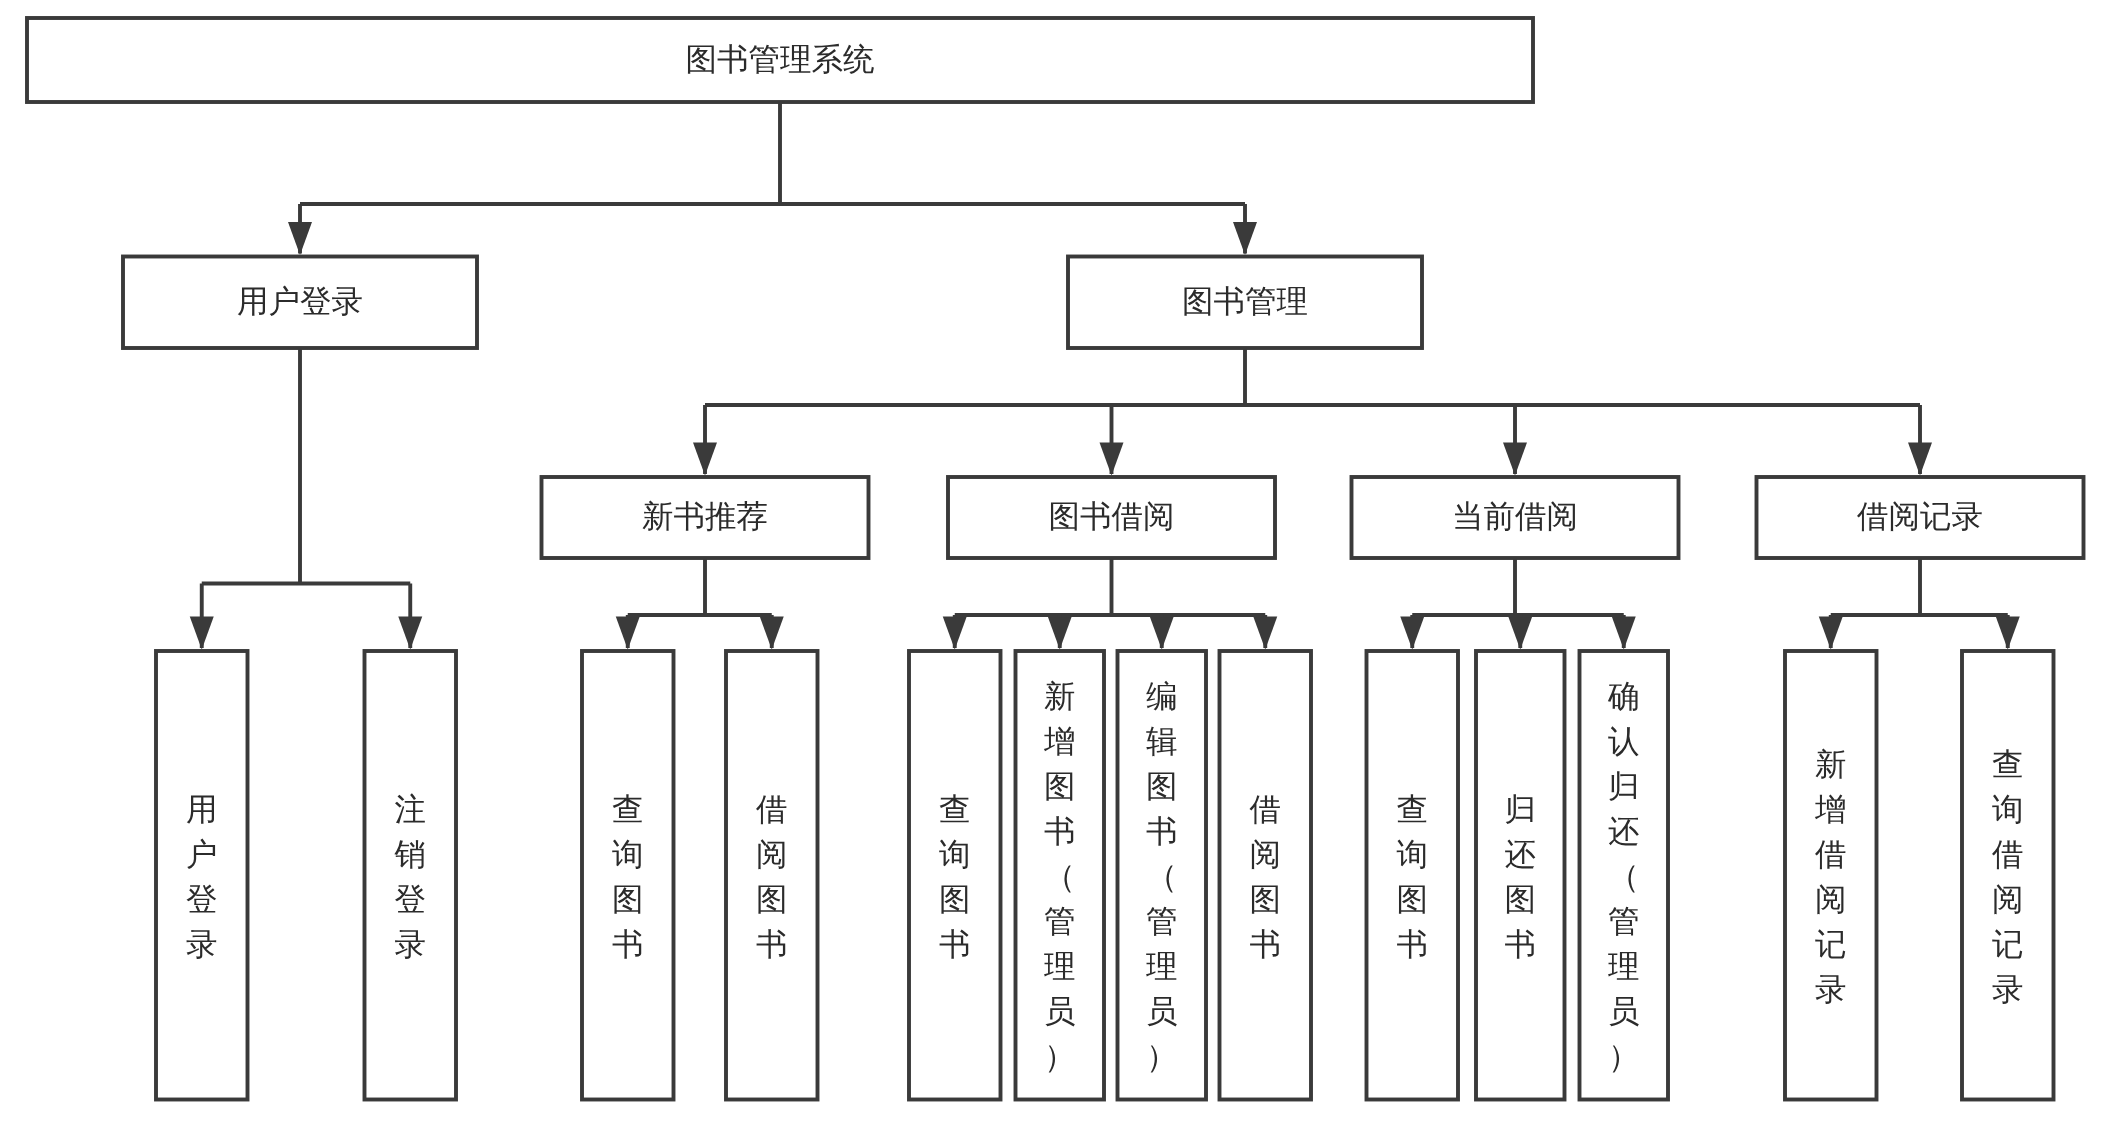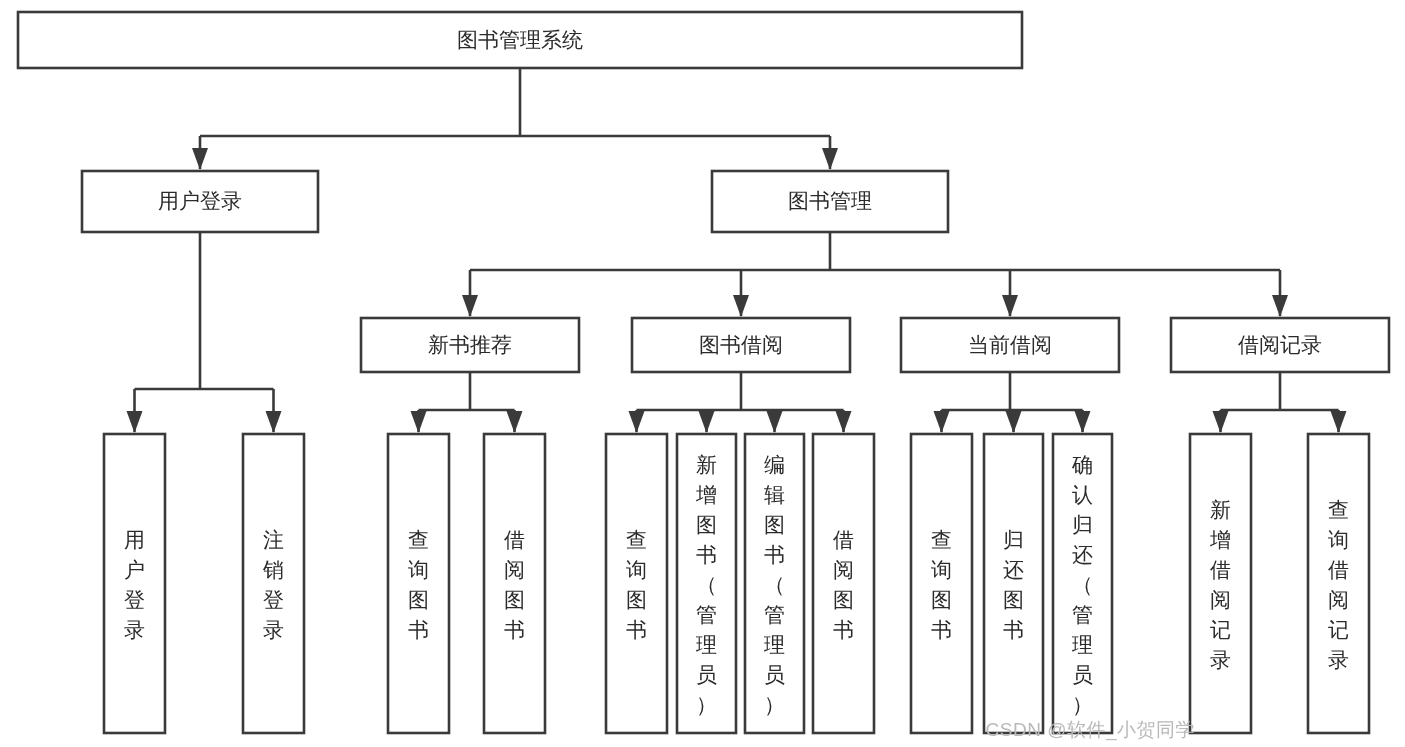--- a/index.html
+++ b/index.html
@@ -202,14 +202,13 @@
         <g>
           <rect x="1190" y="434" width="61" height="299" class="node-box"></rect>
           <text x="1220.5" class="node-label-v"><tspan x="1220.5" y="516.5">新</tspan><tspan x="1220.5" y="546.5">增</tspan><tspan x="1220.5" y="576.5">借</tspan><tspan x="1220.5" y="606.5">阅</tspan><tspan x="1220.5" y="636.5">记</tspan><tspan x="1220.5" y="666.5">录</tspan></text>
         </g>
         <g>
           <rect x="1308" y="434" width="61" height="299" class="node-box"></rect>
           <text x="1338.5" class="node-label-v"><tspan x="1338.5" y="516.5">查</tspan><tspan x="1338.5" y="546.5">询</tspan><tspan x="1338.5" y="576.5">借</tspan><tspan x="1338.5" y="606.5">阅</tspan><tspan x="1338.5" y="636.5">记</tspan><tspan x="1338.5" y="666.5">录</tspan></text>
         </g>
       </g>
   </svg>
-  <div class="watermark-text">CSDN @软件_小贺同学</div>
 </div>
 
 </body></html>

